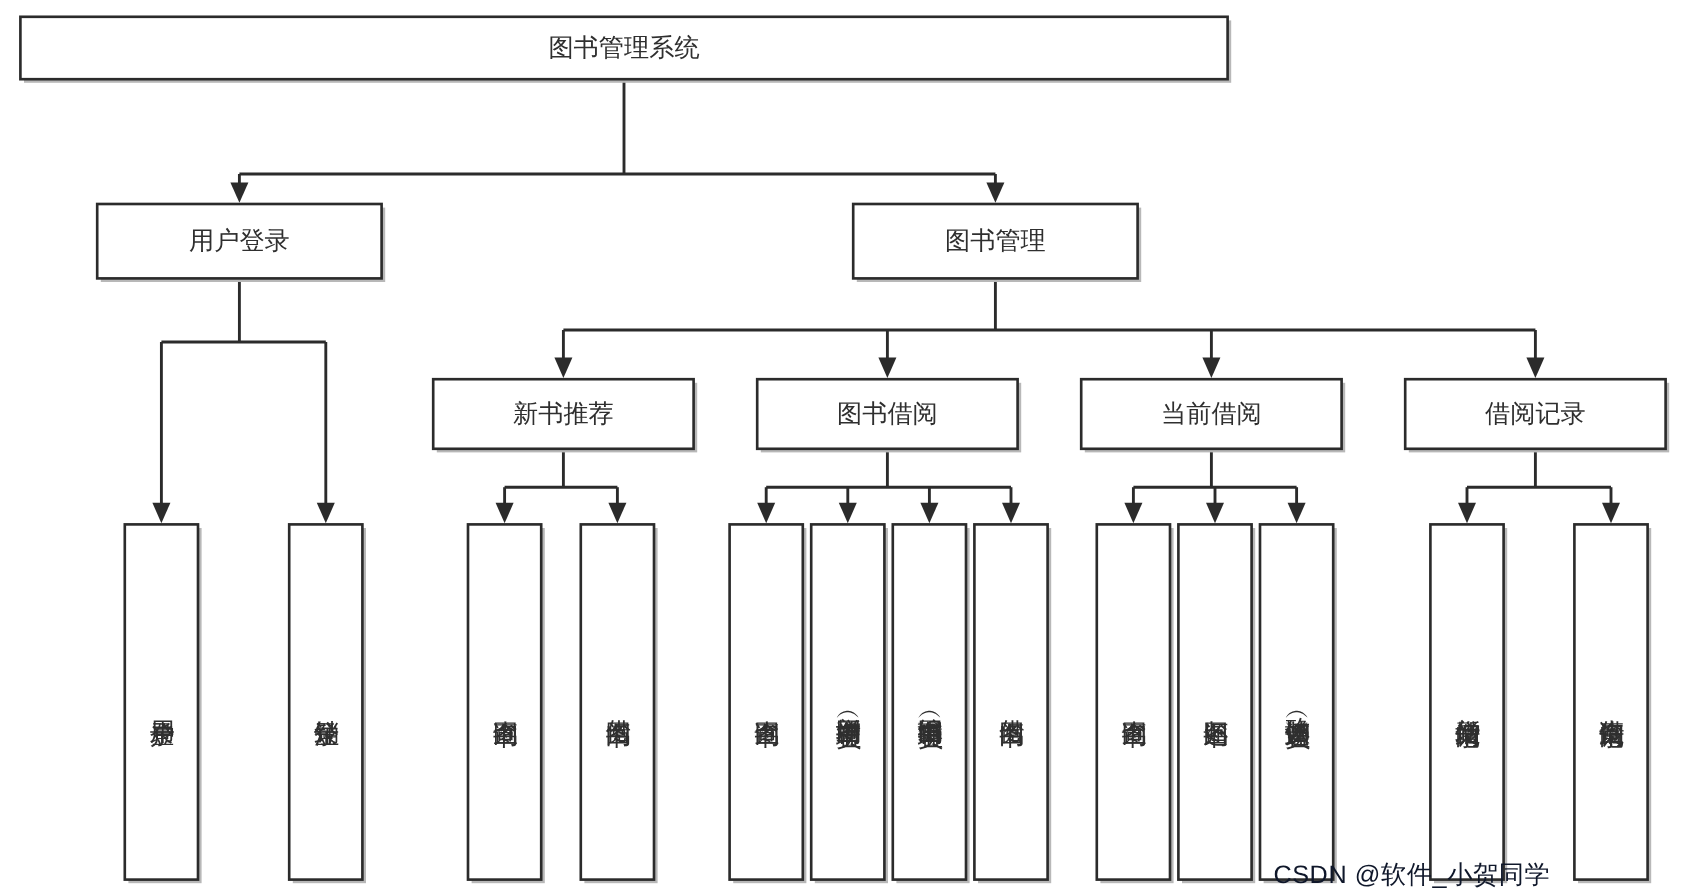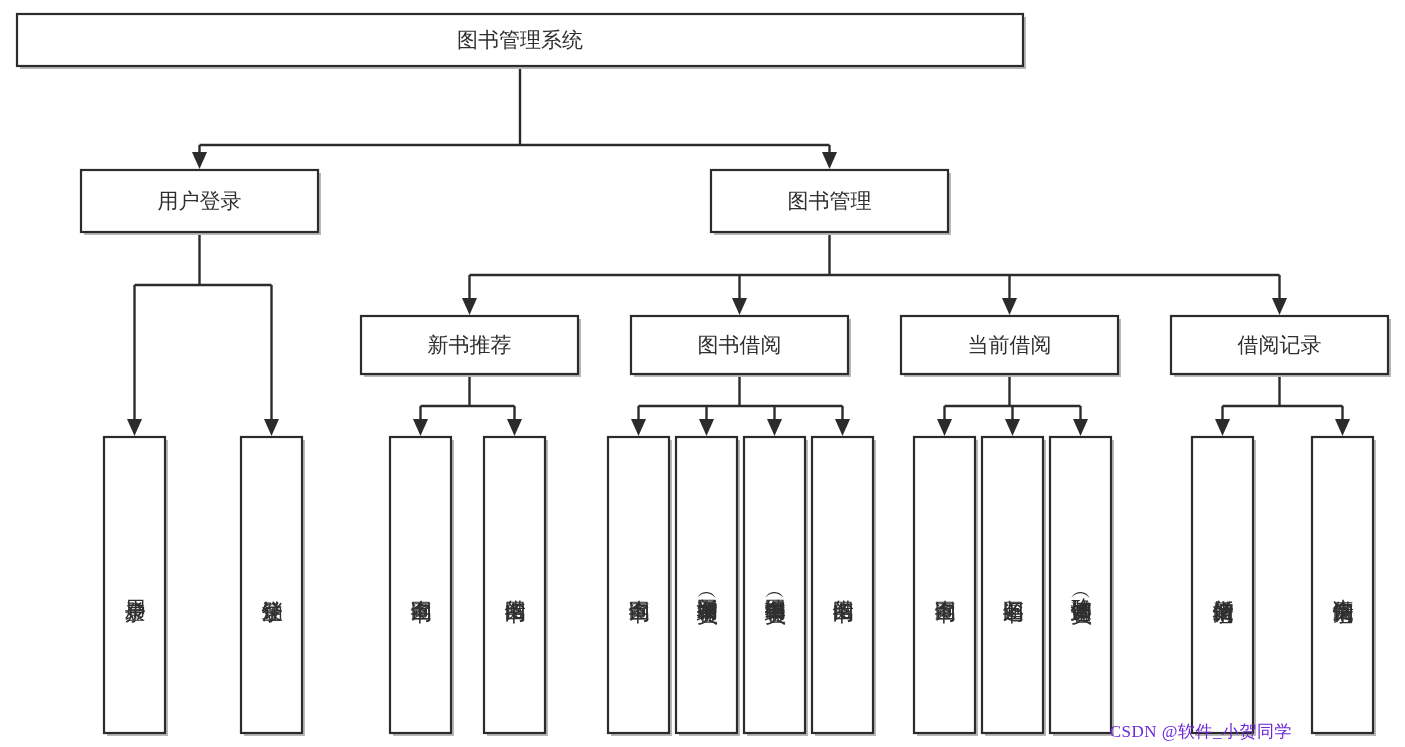--- a/index.html
+++ b/index.html
@@ -66,23 +66,23 @@
     letter-spacing: 1px;
     display: flex;
     align-items: center;
     justify-content: center;
     pointer-events: none;
   }
   #watermark {
     position: absolute;
     right: 8px;
     bottom: 4px;
-    font-family: Liberation Serif, serif;
-    font-size: 17px;
-    color: #6d28d9;
+    font-family: Liberation Sans, sans-serif;
+    font-size: 21px;
+    color: #0f172a;
     letter-spacing: 0.5px;
     white-space: nowrap;
   }
 </style>
 </head>
 <body>
 
 <div id="diagram-root">
   <svg id="diagram-svg" viewBox="0 0 1405 747">
     <g id="edges-layer">

